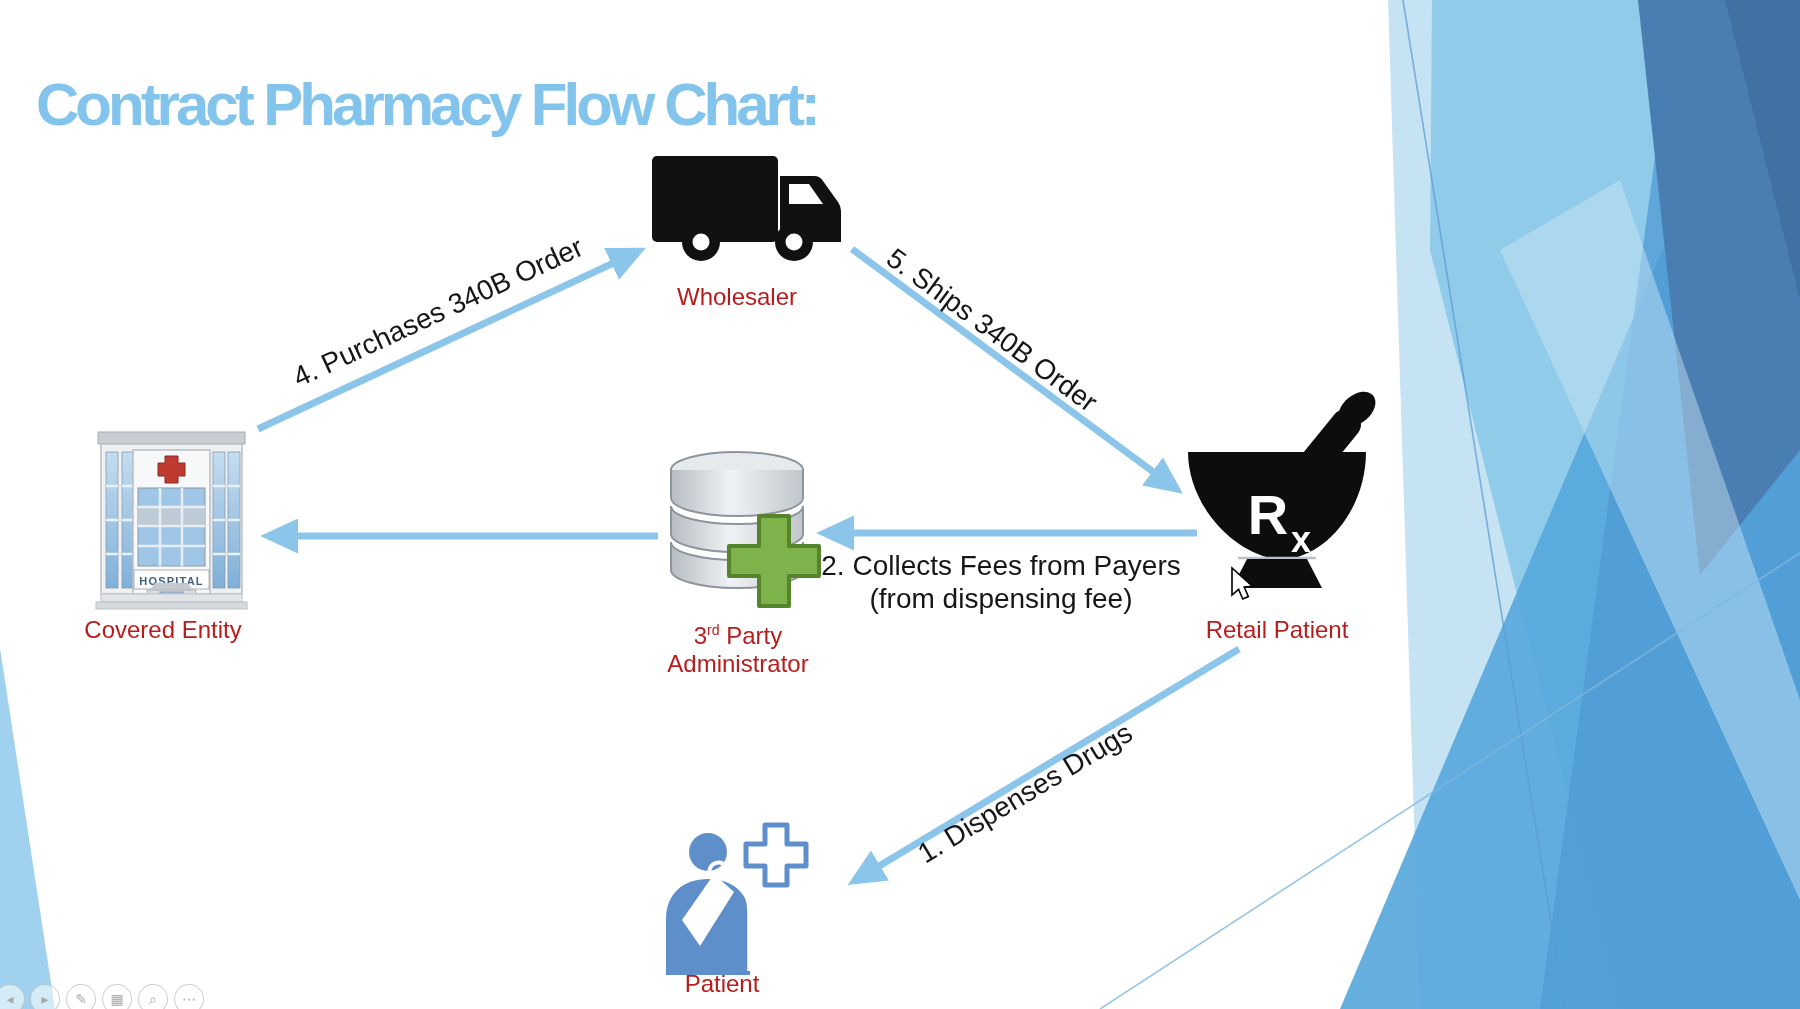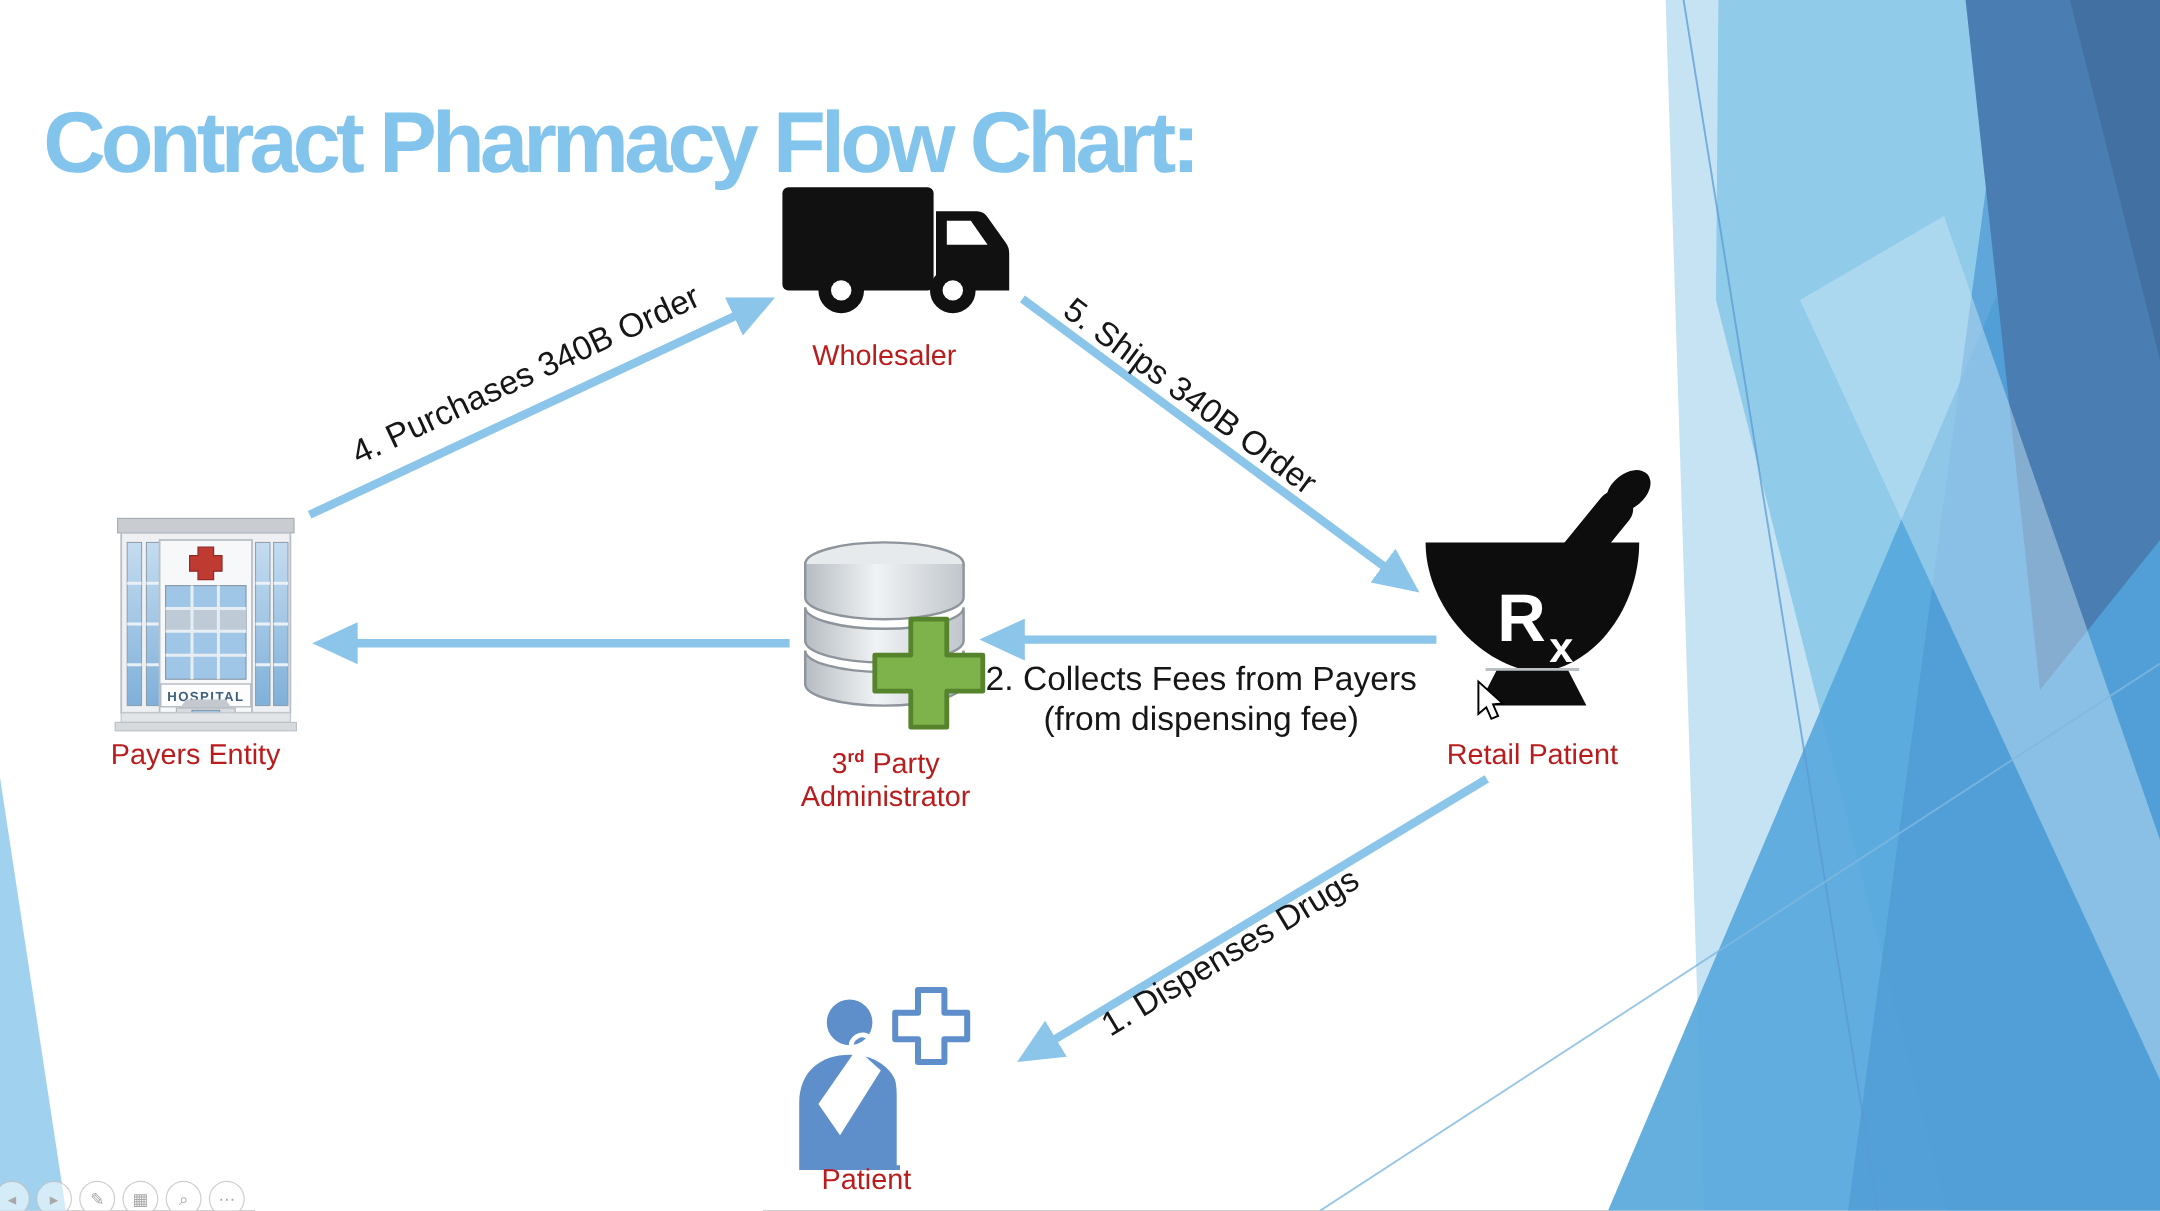--- a/index.html
+++ b/index.html
@@ -3,28 +3,28 @@
 <meta charset="utf-8">
 <style>
   html,body{margin:0;padding:0;background:#888;}
   .slide{
     position:relative;width:1800px;height:1009px;background:#ffffff;overflow:hidden;
     font-family:"Liberation Sans", sans-serif;
   }
   svg.layer{position:absolute;left:0;top:0;width:1800px;height:1009px;}
   .title{
     position:absolute;left:36px;top:30px;width:1500px;
-    font-size:72px;font-weight:bold;letter-spacing:-4px;color:#82c4ec;
+    font-size:60px;font-weight:bold;letter-spacing:-4px;color:#82c4ec;
     white-space:nowrap;
   }
   .node-label{
     position:absolute;transform:translateX(-50%);
     font-size:24px;color:#b91c1c;text-align:center;line-height:28px;white-space:nowrap;
   }
-  .node-label sup{font-size:14px;font-weight:bold;}
+  .node-label sup{font-size:14px;}
   .flow-label{
     position:absolute;transform:translate(-50%,-50%);
     font-size:28px;color:#161616;text-align:center;line-height:33px;white-space:nowrap;
   }
   .rot-n25{transform:translate(-50%,-50%) rotate(-25deg);}
   .rot-p36{transform:translate(-50%,-50%) rotate(36.5deg);}
   .rot-n31{transform:translate(-50%,-50%) rotate(-31deg);}
   .controls{position:absolute;left:0;top:984px;width:220px;height:25px;}
   .ctrl-btn{
     position:absolute;top:0;width:30px;height:30px;border-radius:50%;
@@ -141,21 +141,21 @@
       <ellipse cx="717" cy="869" rx="8" ry="6" transform="rotate(-30 717 869)" fill="none" stroke="#ffffff" stroke-width="4"></ellipse>
       <path d="M765,825 h22 v19 h19 v22 h-19 v19 h-22 v-19 h-19 v-22 h19 z" fill="#ffffff" stroke="#5f8fcb" stroke-width="5" stroke-linejoin="round"></path>
     </g>
 
     <path d="M1232 568 L1232 595 L1238.6 589.4 L1242.8 599 L1248.4 596.6 L1244.2 587 L1252.4 586.2 Z" fill="#ffffff" stroke="#000000" stroke-width="1.6"></path>
   </svg>
 
   <h1 class="title">Contract Pharmacy Flow Chart:</h1>
 
   <div class="node-label" style="left:737px;top:283px;">Wholesaler</div>
-  <div class="node-label" style="left:163px;top:616px;">Payers Entity</div>
+  <div class="node-label" style="left:163px;top:616px;">Covered Entity</div>
   <div class="node-label" style="left:738px;top:616px;">
     <div><span>3</span><sup>rd</sup><span> Party</span></div>
     <div>Administrator</div>
   </div>
   <div class="node-label" style="left:1277px;top:616px;">Retail Patient</div>
   <div class="node-label" style="left:722px;top:970px;">Patient</div>
 
   <div class="flow-label rot-n25" style="left:438px;top:312px;">4. Purchases 340B Order</div>
   <div class="flow-label rot-p36" style="left:992px;top:330px;">5. Ships 340B Order</div>
   <div class="flow-label" style="left:1001px;top:582px;">

